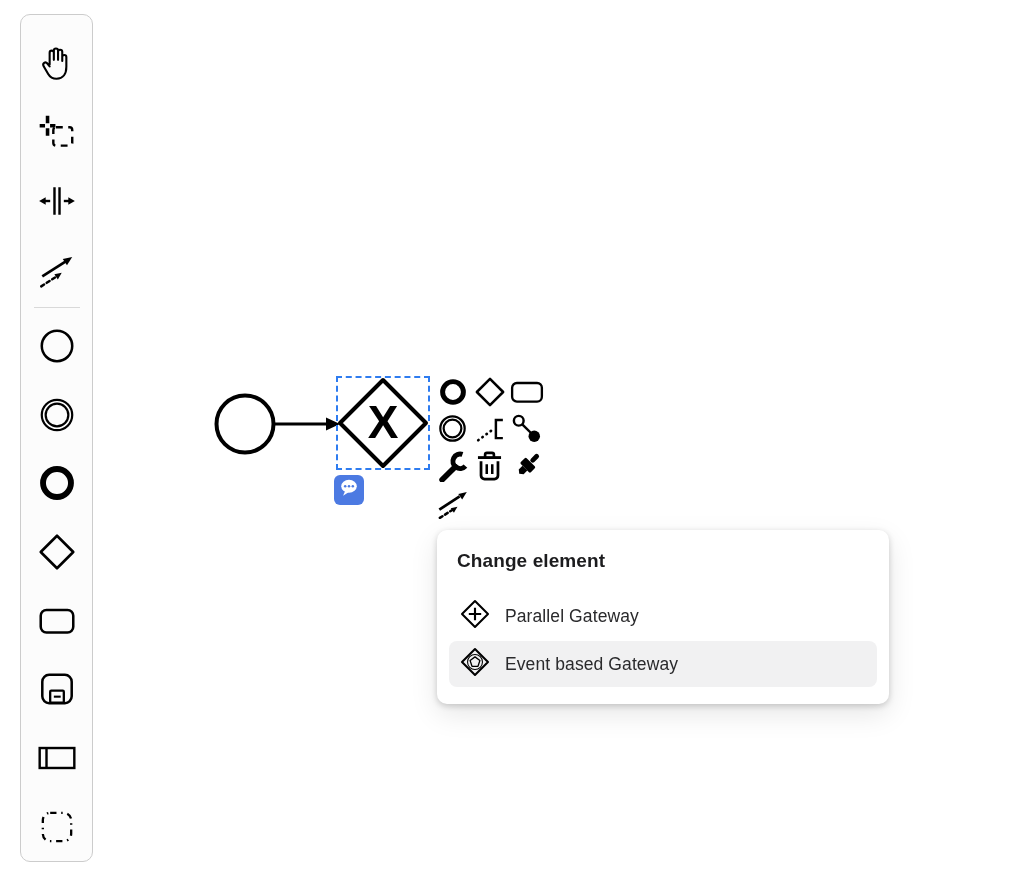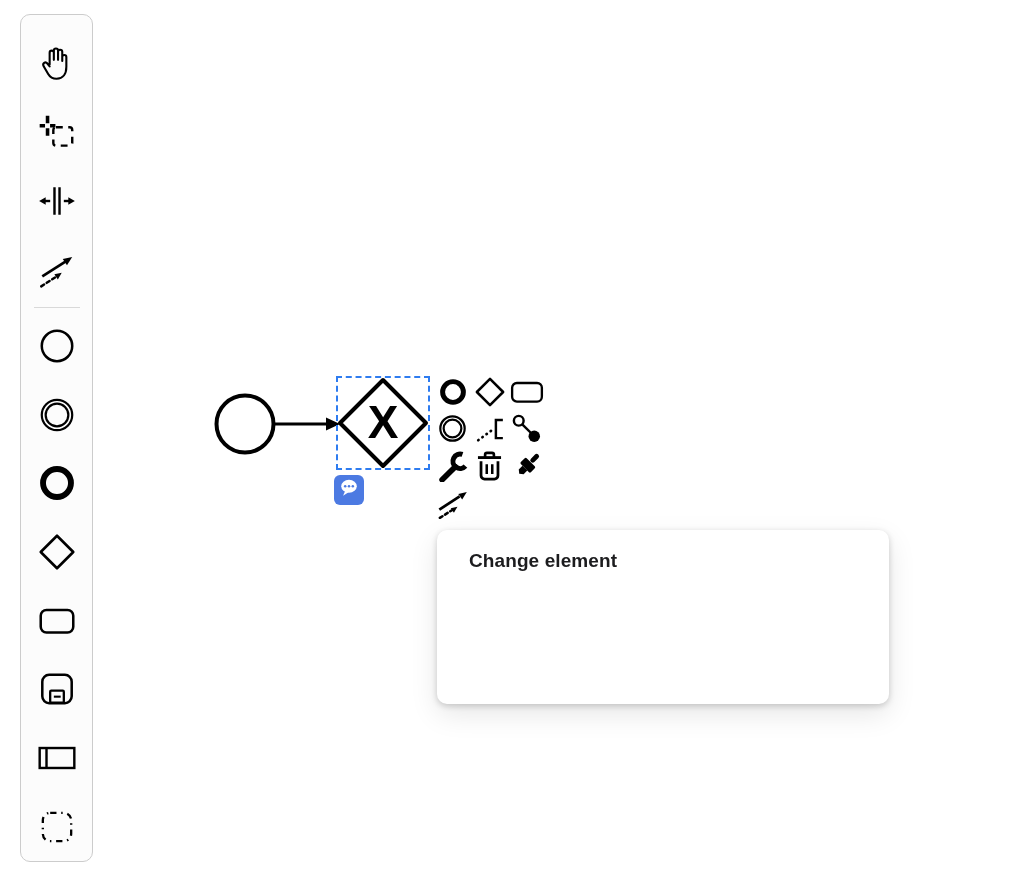--- a/index.html
+++ b/index.html
@@ -71,21 +71,21 @@
     cursor: pointer;
   }
 
   
   .popup {
     position: absolute; left: 437px; top: 530px;
     width: 452px; height: 174px;
     background: #ffffff;
     border-radius: 10px;
     box-shadow: 0 2px 6px rgba(0,0,0,0.18), 0 10px 28px rgba(0,0,0,0.10);
-    padding: 16px 12px 12px 24px;
+    padding: 16px 12px 12px 12px;
   }
   .popup-title {
     font-size: 19px; font-weight: 700; color: #1c1c1e;
     padding: 4px 0 0 8px; letter-spacing: 0.1px;
   }
   .popup-list { margin-top: 21px; }
   .popup-item {
     height: 46px; border-radius: 8px;
     display: flex; align-items: center;
     padding: 0 10px; gap: 14px;
@@ -349,15 +349,39 @@
           <path d="M3.5 29 L14.5 22" stroke-width="2.3" stroke-dasharray="2.8 2.8" stroke-linecap="round"></path>
           <polygon points="19.5,18.8 16.3,24.3 13.4,20.3" fill="#000" stroke="none"></polygon>
         </svg>
       </span>
     </div>
   </div>
 
   <div class="popup">
     <div class="popup-title">Change element</div>
 
+    <div class="popup-list">
+
+      <div class="popup-item">
+        <span>
+          <svg width="32" height="32" viewBox="0 0 30 30" fill="none" stroke="#000" stroke-linejoin="round">
+            <path d="M15 2.8 L27.2 15 L15 27.2 L2.8 15 Z" stroke-width="1.9"></path>
+            <path d="M15 9.2 V20.8 M9.2 15 H20.8" stroke-width="2"></path>
+          </svg>
+        </span>
+        <span class="popup-item-label">Parallel Gateway</span>
+      </div>
+
+      <div class="popup-item selected">
+        <span>
+          <svg width="32" height="32" viewBox="0 0 30 30" fill="none" stroke="#000" stroke-linejoin="round">
+            <path d="M15 2.8 L27.2 15 L15 27.2 L2.8 15 Z" stroke-width="1.9"></path>
+            <circle cx="15" cy="15" r="7" stroke-width="1"></circle>
+            <path d="M15 10.2 L19.6 13.6 L17.8 19 L12.2 19 L10.4 13.6 Z" stroke-width="1.2"></path>
+          </svg>
+        </span>
+        <span class="popup-item-label">Event based Gateway</span>
+      </div>
+
+    </div>
   </div>
 
 </div>
 
 </body></html>

